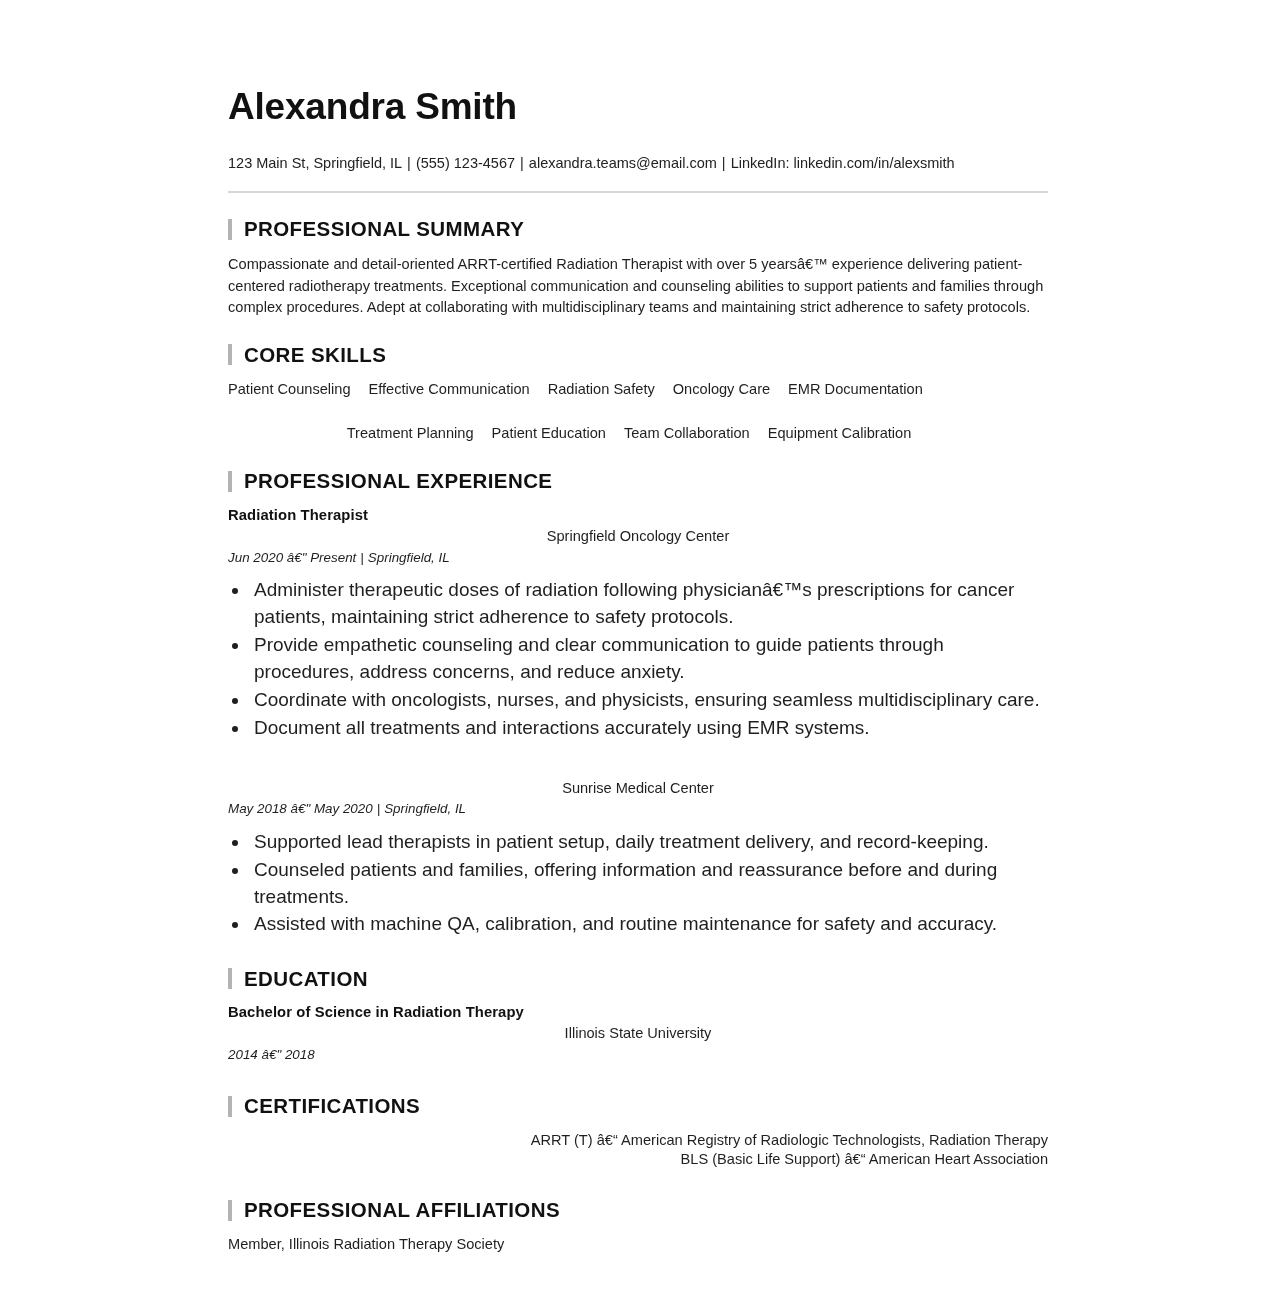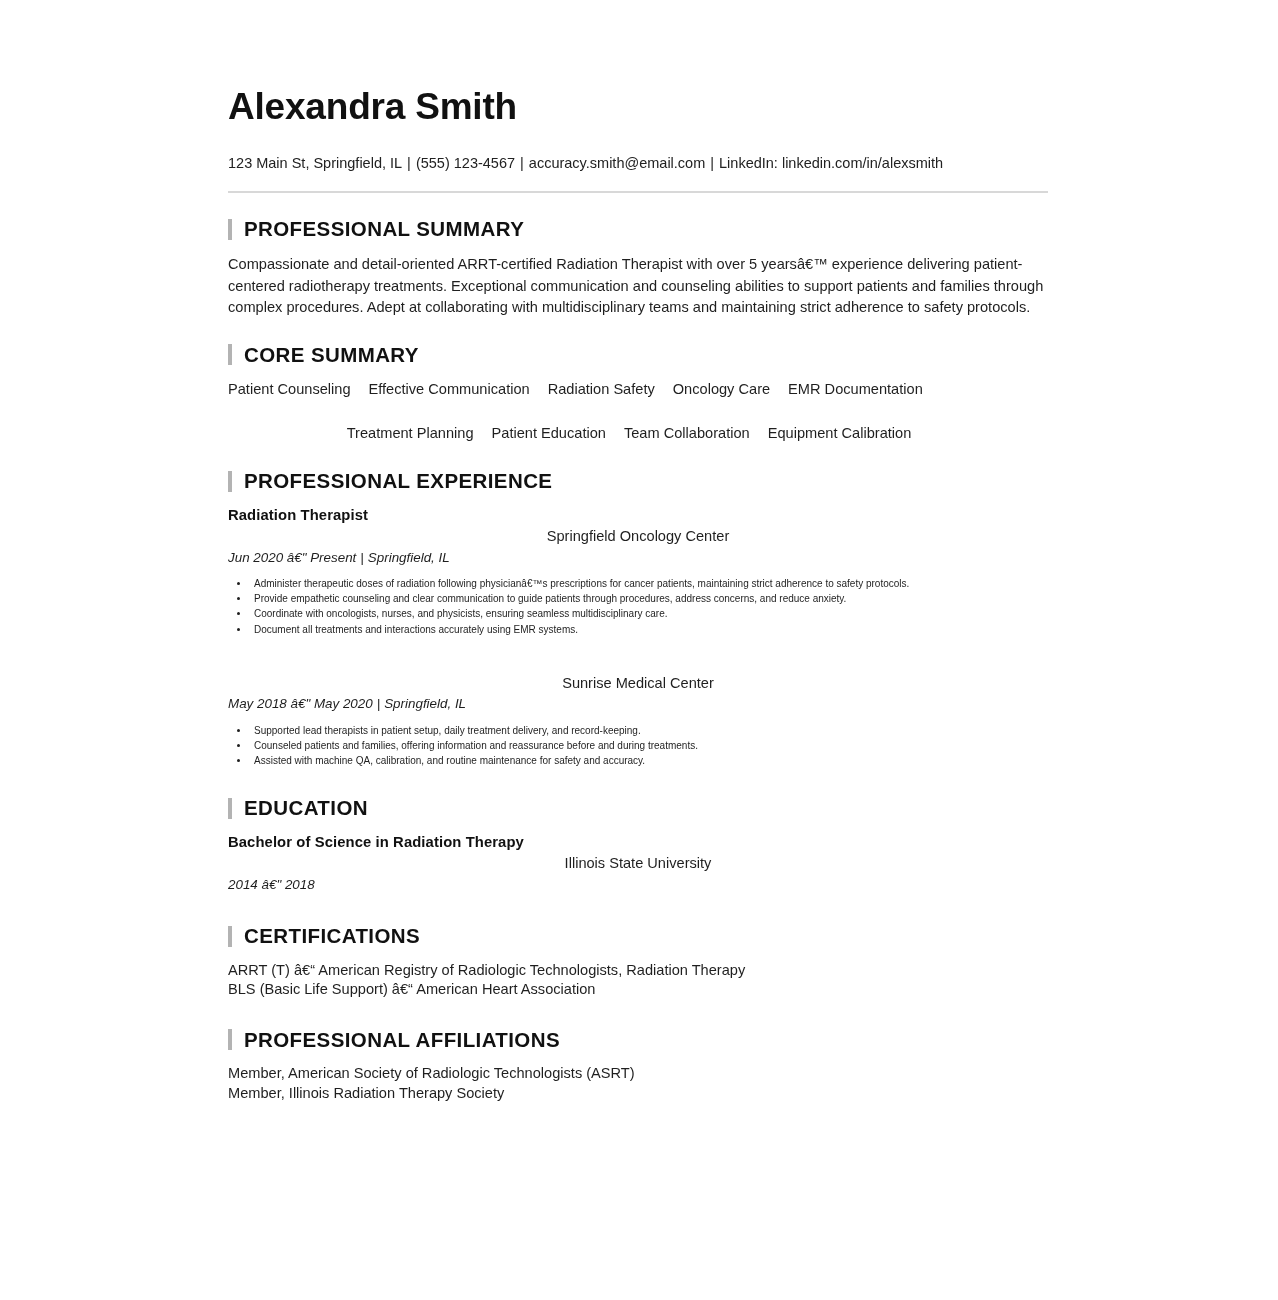--- a/index.html
+++ b/index.html
@@ -134,63 +134,63 @@
   .meta-sep {
     padding: 0 4px;
     font-style: italic;
   }
   .bullets {
     margin: 10px 0 0 0;
     padding: 0 0 0 22px;
     list-style-type: disc;
   }
   .bullets li {
-    font-size: 10px;
+    font-size: 19px;
     line-height: 1.42;
     color: #1f1f1f;
     margin: 0 0 1px 0;
     padding-left: 4px;
   }
 
   
   .plain-line {
     font-size: 14.6px;
     line-height: 1.32;
     color: #1f1f1f;
     margin: 0;
   }
 
   .section-education { margin-top: 30px; }
-  .section-certifications { margin-top: 32px; }
+  .section-certifications { margin-top: 32px; text-align: right; }
   .section-affiliations { margin-top: 30px; }
 </style>
 </head>
 <body>
 
 <div class="page">
   <div class="resume">
 
     <div>
       <h1 class="name">Alexandra Smith</h1>
-      <p class="contact-line"><span>123 Main St, Springfield, IL</span><span class="contact-sep">|</span><span>(555) 123-4567</span><span class="contact-sep">|</span><span>accuracy.smith@email.com</span><span class="contact-sep">|</span><span>LinkedIn: linkedin.com/in/alexsmith</span></p>
+      <p class="contact-line"><span>123 Main St, Springfield, IL</span><span class="contact-sep">|</span><span>(555) 123-4567</span><span class="contact-sep">|</span><span>alexandra.teams@email.com</span><span class="contact-sep">|</span><span>LinkedIn: linkedin.com/in/alexsmith</span></p>
       <hr class="header-rule">
     </div>
 
     <div class="section section-summary">
       <div class="section-heading">
         <span class="accent-bar"></span>
         <span class="section-title">PROFESSIONAL SUMMARY</span>
       </div>
       <p class="summary-text">Compassionate and detail-oriented ARRT-certified Radiation Therapist with over 5 yearsâ€™ experience delivering patient-centered radiotherapy treatments. Exceptional communication and counseling abilities to support patients and families through complex procedures. Adept at collaborating with multidisciplinary teams and maintaining strict adherence to safety protocols.</p>
     </div>
 
     <div class="section section-skills">
       <div class="section-heading">
         <span class="accent-bar"></span>
-        <span class="section-title">CORE SUMMARY</span>
+        <span class="section-title">CORE SKILLS</span>
       </div>
       <div class="skills-row">
         <span class="skill-item">Patient Counseling</span><span class="skill-item">Effective Communication</span><span class="skill-item">Radiation Safety</span><span class="skill-item">Oncology Care</span><span class="skill-item">EMR Documentation</span>
       </div>
       <div class="skills-row">
         <span class="skill-item">Treatment Planning</span><span class="skill-item">Patient Education</span><span class="skill-item">Team Collaboration</span><span class="skill-item">Equipment Calibration</span>
       </div>
     </div>
 
     <div class="section section-experience">
@@ -241,18 +241,17 @@
       </div>
       <p class="plain-line">ARRT (T) â€“ American Registry of Radiologic Technologists, Radiation Therapy</p>
       <p class="plain-line">BLS (Basic Life Support) â€“ American Heart Association</p>
     </div>
 
     <div class="section section-affiliations">
       <div class="section-heading">
         <span class="accent-bar"></span>
         <span class="section-title">PROFESSIONAL AFFILIATIONS</span>
       </div>
-      <p class="plain-line">Member, American Society of Radiologic Technologists (ASRT)</p>
       <p class="plain-line">Member, Illinois Radiation Therapy Society</p>
     </div>
 
   </div>
 </div>
 
 </body></html>

